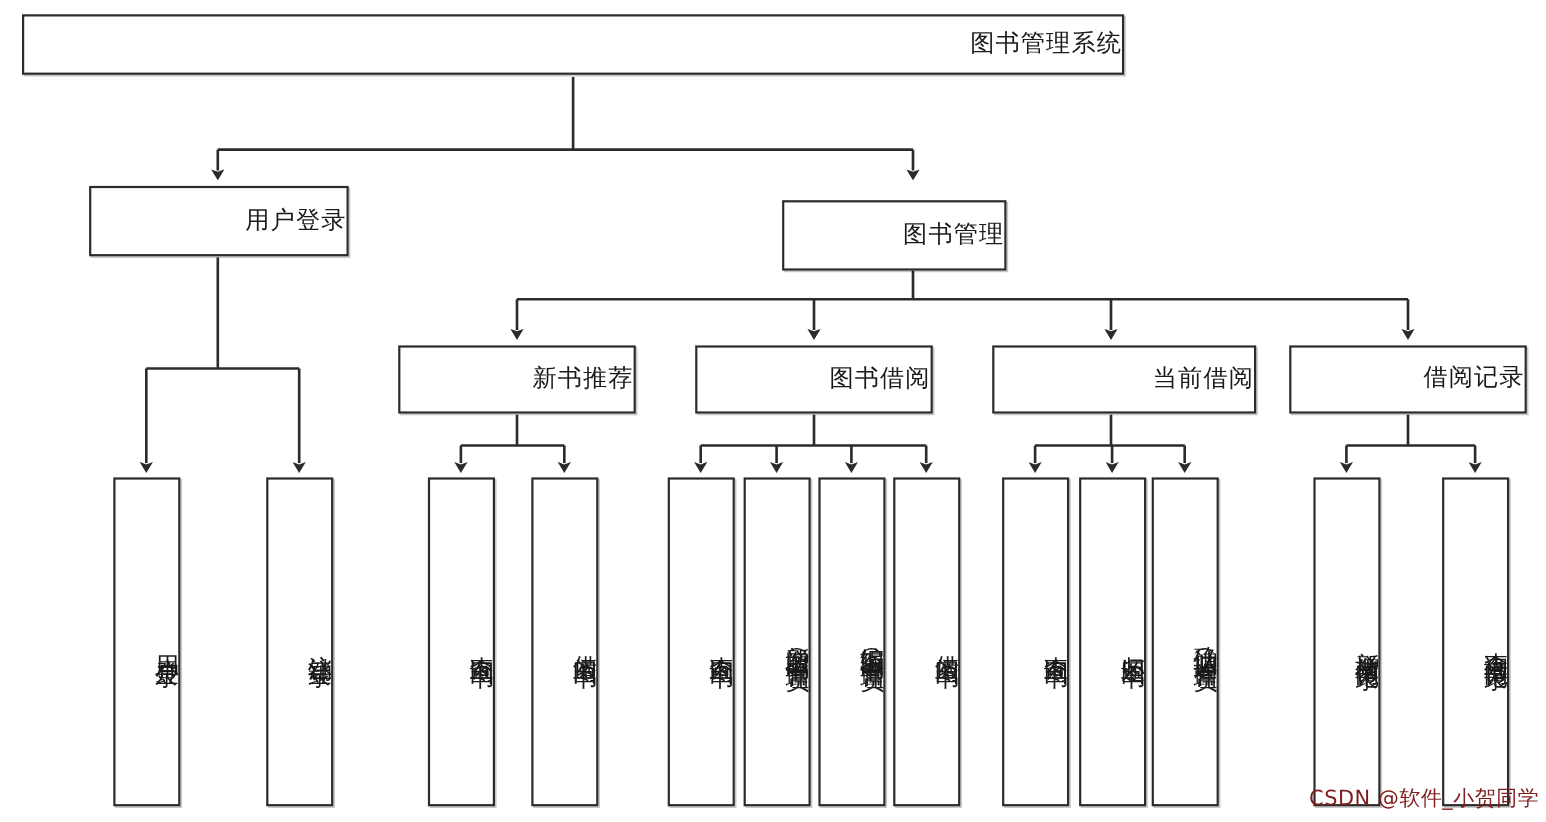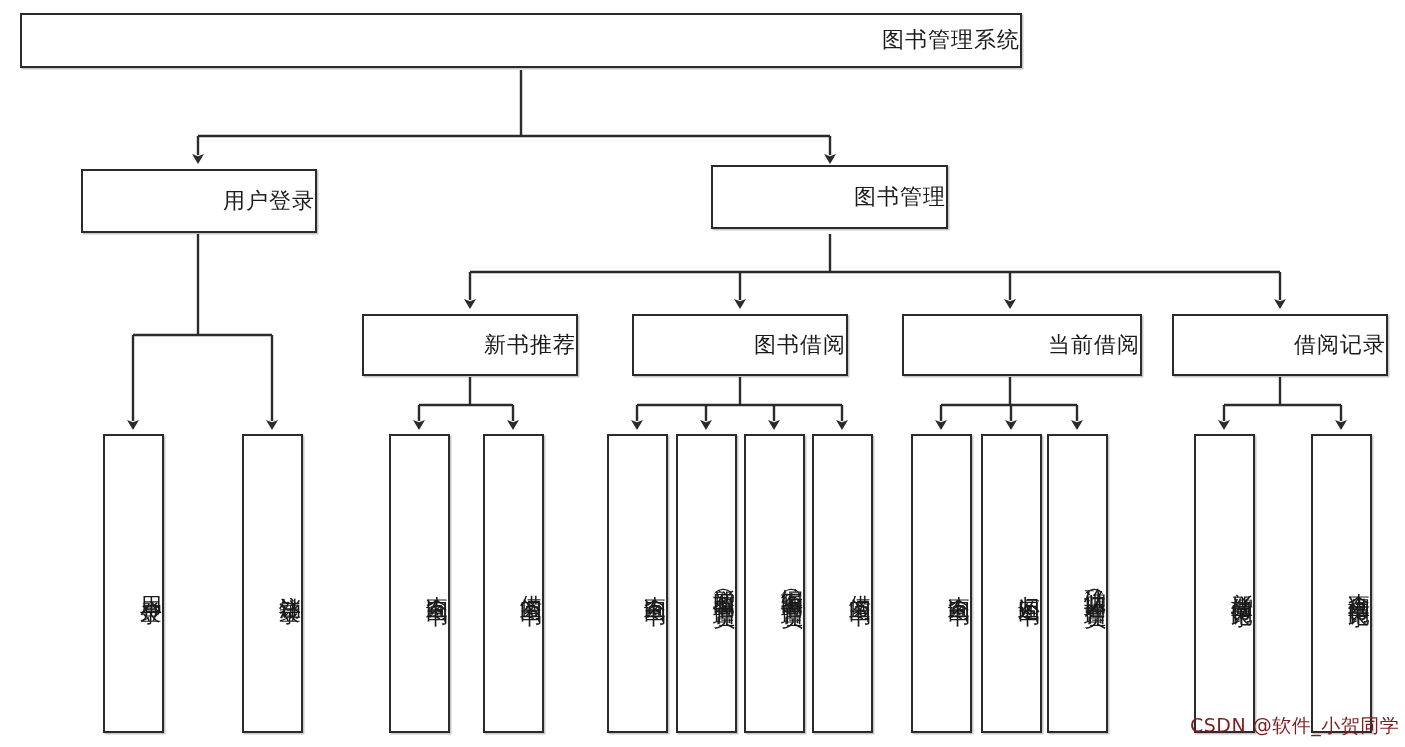--- a/index.html
+++ b/index.html
@@ -118,34 +118,34 @@
     </g>
   </svg>
 
   <div class="node root" style="left:20px; top:13px; width:1002px; height:55px;">
     <span class="label">图书管理系统</span>
   </div>
 
   <div class="node" style="left:81px; top:169px; width:236px; height:64px;">
     <span class="label">用户登录</span>
   </div>
-  <div class="node" style="left:711px; top:165px; width:237px; height:64px;">
+  <div class="node" style="left:711px; top:182px; width:204px; height:64px;">
     <span class="label">图书管理</span>
   </div>
 
   <div class="node" style="left:632px; top:314px; width:216px; height:62px;">
     <span class="label">图书借阅</span>
   </div>
   <div class="node" style="left:362px; top:314px; width:216px; height:62px;">
     <span class="label">新书推荐</span>
   </div>
   <div class="node" style="left:902px; top:314px; width:240px; height:62px;">
     <span class="label">当前借阅</span>
   </div>
-  <div class="node" style="left:1172px; top:314px; width:216px; height:62px;">
+  <div class="node" style="left:1172px; top:314px; width:216px; height:62px;font-family:Liberation Mono, monospace;">
     <span class="label">借阅记录</span>
   </div>
 
   <div class="node vertical" style="left:103px; top:434px; width:61px; height:299px;">
     <span class="label">用户登录</span>
   </div>
   <div class="node vertical" style="left:242px; top:434px; width:61px; height:299px;">
     <span class="label">注销登录</span>
   </div>
 

